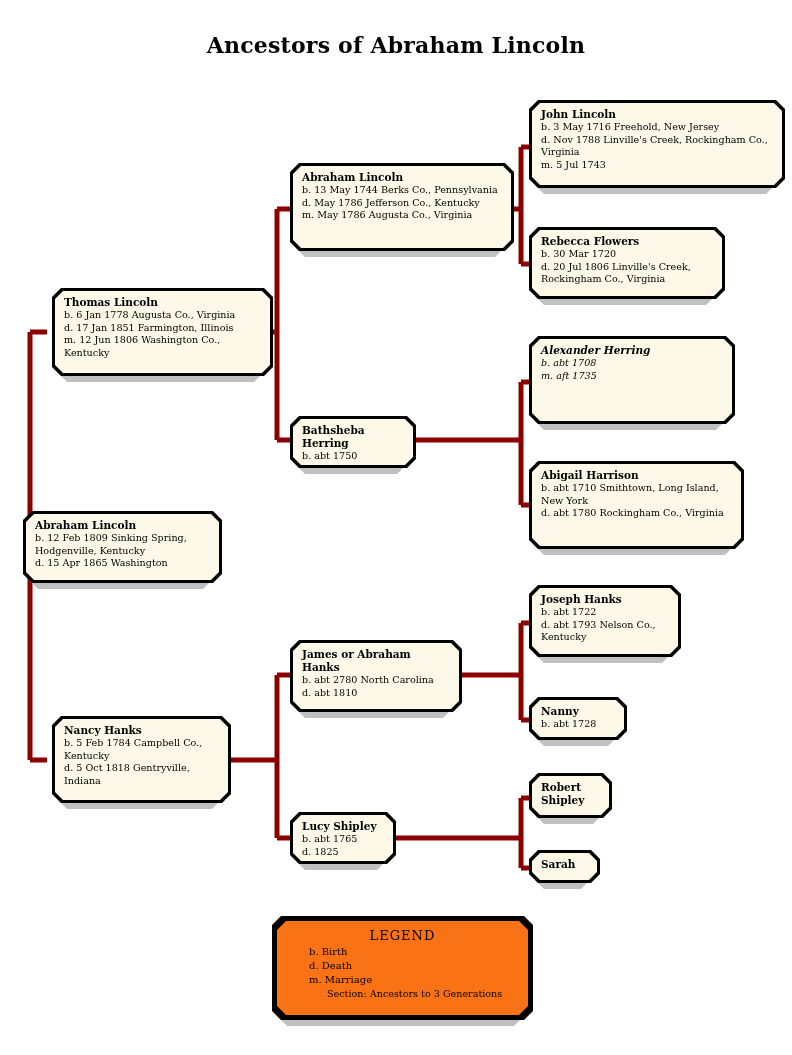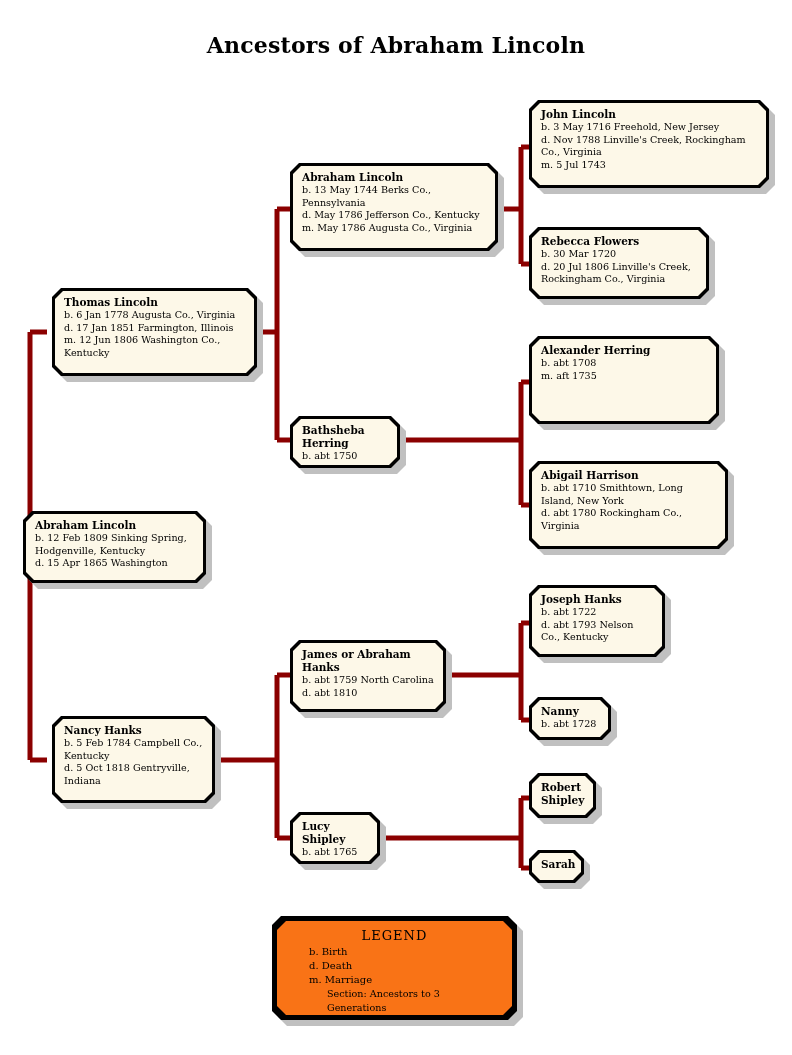--- a/index.html
+++ b/index.html
@@ -68,20 +68,21 @@
     left: 0; top: 0;
     width: 100%;
     height: 100%;
     background: #000000;
     clip-path: polygon(
       0px 9px, 9px 0px,
       calc(100% - 9px) 0px, 100% 9px,
       100% calc(100% - 9px), calc(100% - 9px) 100%,
       9px 100%, 0px calc(100% - 9px)
     );
+    padding-left: 16px;
   }
   .node-inner {
     position: absolute;
     left: 3px; top: 3px; right: 3px; bottom: 3px;
     background: #fdf8e8;
     clip-path: polygon(
       0px 8px, 8px 0px,
       calc(100% - 8px) 0px, 100% 8px,
       100% calc(100% - 8px), calc(100% - 8px) 100%,
       8px 100%, 0px calc(100% - 8px)
@@ -257,21 +258,21 @@
         <div class="node-fact">d. abt 1836</div>
       </div>
     </div>
   </div>
 
   <div class="node" style="left:290px; top:640px; width:156px; height:72px;">
     <div class="node-shadow"></div>
     <div class="node-body">
       <div class="node-inner">
         <div class="node-name">James or Abraham Hanks</div>
-        <div class="node-fact">b. abt 1759 North Carolina</div>
+        <div class="node-fact">b. abt 2780 North Carolina</div>
         <div class="node-fact">d. abt 1810</div>
       </div>
     </div>
   </div>
 
   <div class="node" style="left:290px; top:812px; width:90px; height:52px;">
     <div class="node-shadow"></div>
     <div class="node-body">
       <div class="node-inner">
         <div class="node-name">Lucy Shipley</div>
@@ -297,21 +298,21 @@
     <div class="node-shadow"></div>
     <div class="node-body">
       <div class="node-inner">
         <div class="node-name">Rebecca Flowers</div>
         <div class="node-fact">b. 30 Mar 1720</div>
         <div class="node-fact">d. 20 Jul 1806 Linville's Creek, Rockingham Co., Virginia</div>
       </div>
     </div>
   </div>
 
-  <div class="node" style="left:529px; top:336px; width:190px; height:88px;">
+  <div class="node" style="left:529px; top:336px; width:190px; height:88px;font-style:italic;">
     <div class="node-shadow"></div>
     <div class="node-body">
       <div class="node-inner">
         <div class="node-name">Alexander Herring</div>
         <div class="node-fact">b. abt 1708</div>
         <div class="node-fact">m. aft 1735</div>
       </div>
     </div>
   </div>
 

